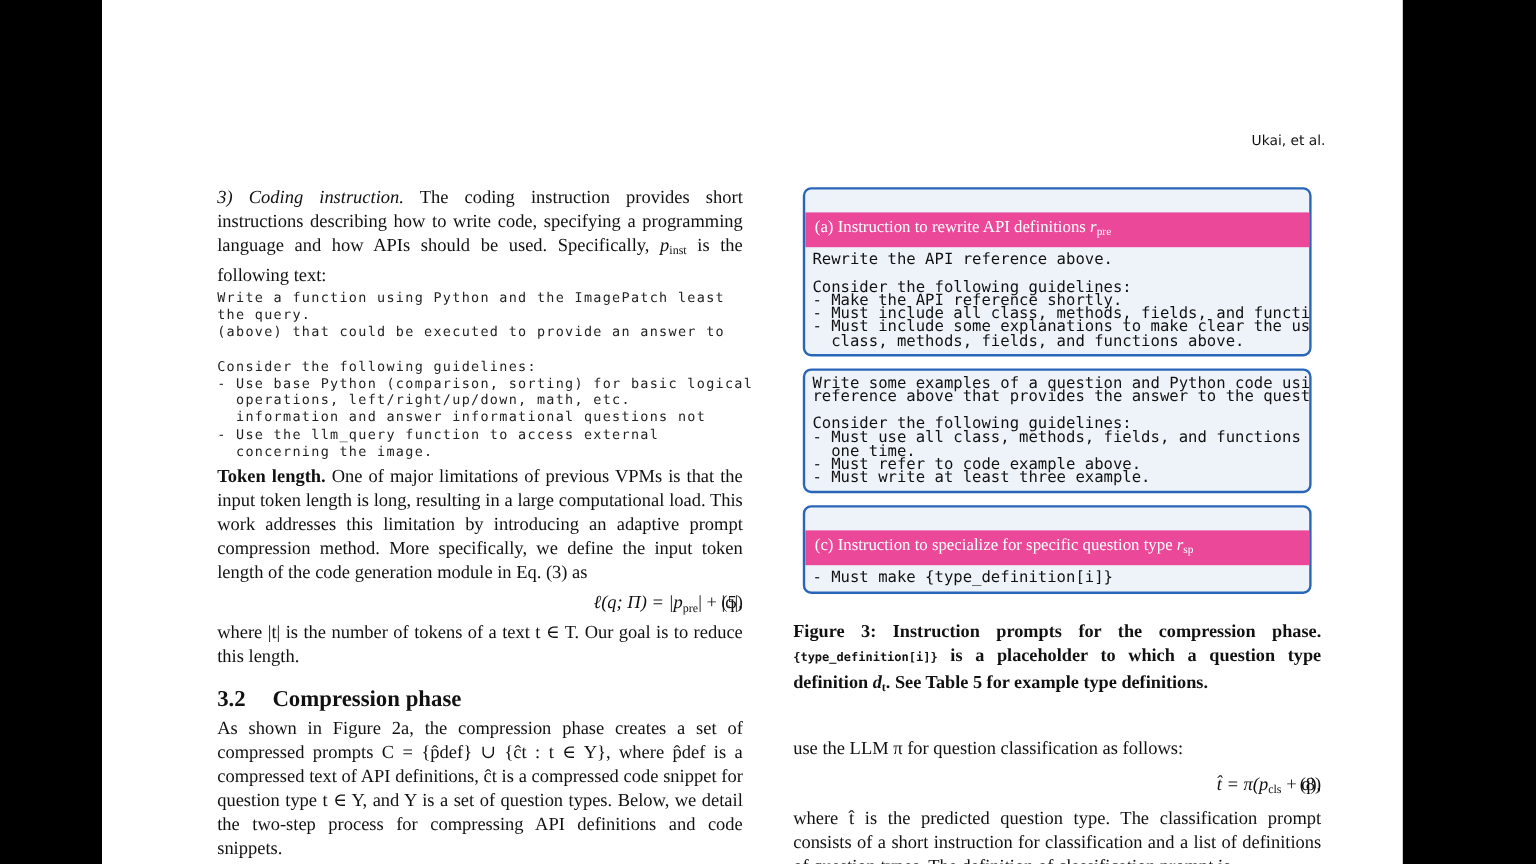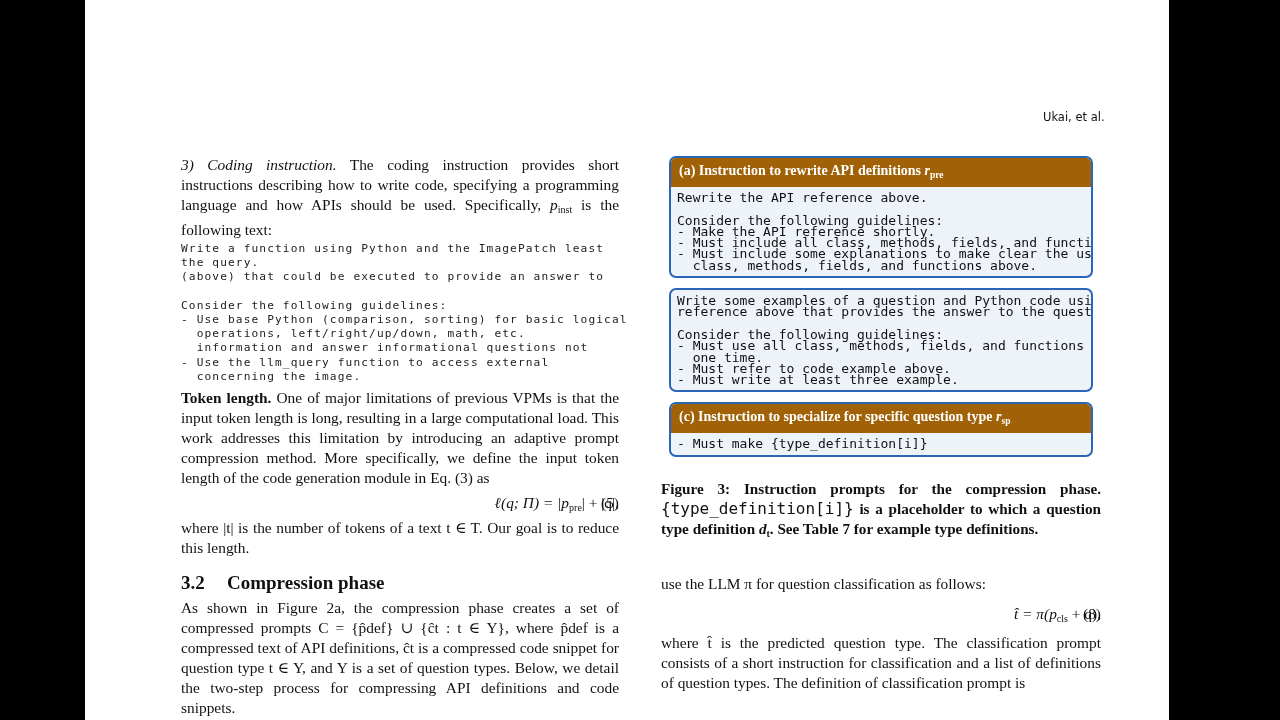--- a/index.html
+++ b/index.html
@@ -12,25 +12,25 @@
   p { margin:0; font-size:15.4px; line-height:20px; text-align:justify; }
   .mono { font-family:"DejaVu Sans Mono","Liberation Mono",monospace; font-size:11.2px; line-height:14.2px; letter-spacing:1.1px; white-space:pre; color:#222; margin:0; }
   .eq { position:relative; height:30px; font-size:15.4px; line-height:30px; }
   .eq .body { position:absolute; left:0; right:0; text-align:right; }
   .eq .num { position:absolute; right:0; }
   sub { font-size:10px; vertical-align:-3px; }
   i, .it { font-style:italic; }
   h2 { margin:14px 0 4px 0; font-size:19px; font-weight:bold; }
   h2 .sec-num { display:inline-block; width:46px; }
   .box { border:2px solid #2a66b8; border-radius:7px; background:#eef3fa; margin:0 8px 0 8px; overflow:hidden; }
-  .box-head { background:#a16207; color:#fff; font-weight:bold; font-size:14px; padding:3px 8px 2px 8px; line-height:20px; }
+  .box-head { background:#ec4899; color:#fff; font-weight:normal; font-size:14px; padding:3px 8px 2px 8px; line-height:20px;margin-top:19px; }
   .box-head sub { font-size:9.5px; }
   .box-body { padding:5px 6px 5px 6px; font-family:"DejaVu Sans Mono","Liberation Mono",monospace; font-size:13px; line-height:11.3px; white-space:pre; color:#111; }
   .caption { margin-top:22px; font-weight:bold; font-size:15.2px; line-height:20px; text-align:justify; }
-  .caption .code { font-family:"DejaVu Sans Mono","Liberation Mono",monospace; font-weight:normal; font-size:16px; }
+  .caption .code { font-family:"DejaVu Sans Mono","Liberation Mono",monospace; font-weight:bold; font-size:10px; }
 </style>
 </head>
 <body>
 
 <div class="page">
 
   <div class="running-head">Ukai, et al.</div>
 
   <div class="col col-left">
     <p><i>3) Coding instruction.</i><span> The coding instruction provides short instructions describing how to write code, specifying a programming language and how APIs should be used. Specifically, </span><i>p</i><sub>inst</sub><span> is the following text:</span></p>
@@ -82,21 +82,21 @@
 - Must use all class, methods, fields, and functions above at least
   one time.
 - Must refer to code example above.
 - Must write at least three example.</div>
       </div>
       <div class="box" style="margin-top:10px;">
         <div class="box-head"><span>(c) Instruction to specialize for specific question type </span><i>r</i><sub>sp</sub></div>
         <div class="box-body">- Must make {type_definition[i]}</div>
       </div>
 
-      <div class="caption"><span>Figure 3: Instruction prompts for the compression phase. </span><span class="code">{type_definition[i]}</span><span> is a placeholder to which a question type definition </span><i>d</i><sub>t</sub><span>. See Table 7 for example type definitions.</span></div>
+      <div class="caption"><span>Figure 3: Instruction prompts for the compression phase. </span><span class="code">{type_definition[i]}</span><span> is a placeholder to which a question type definition </span><i>d</i><sub>t</sub><span>. See Table 5 for example type definitions.</span></div>
     </div>
 
     <p style="margin-top:30px;">use the LLM π for question classification as follows:</p>
 
     <div class="eq" style="margin-top:5px;">
       <span class="body"><i>t̂ = π(p</i><sub>cls</sub><span> + q),</span></span>
       <span class="num">(8)</span>
     </div>
 
     <p style="margin-top:4px;">where t̂ is the predicted question type. The classification prompt consists of a short instruction for classification and a list of definitions of question types. The definition of classification prompt is</p>

